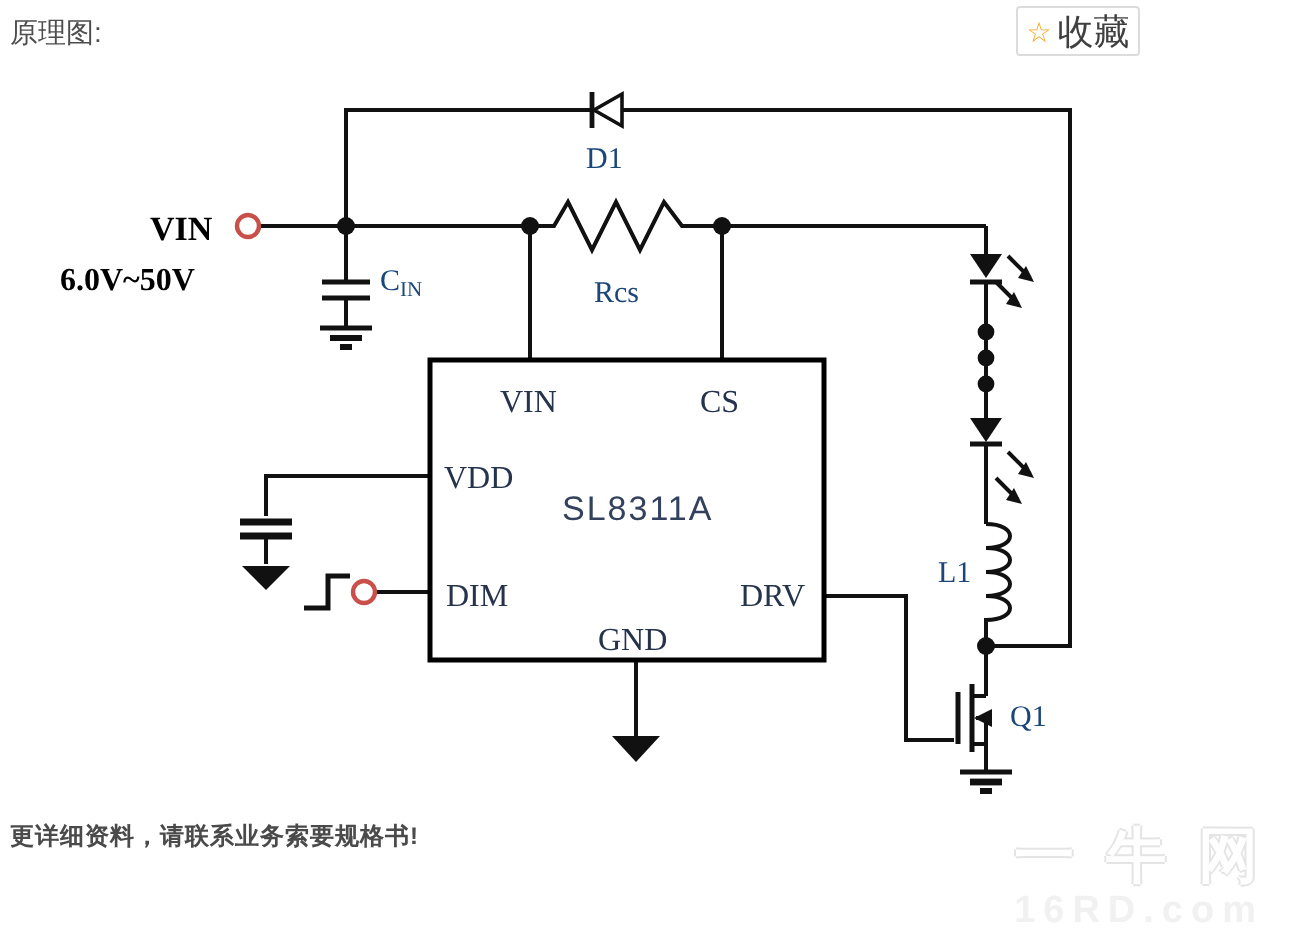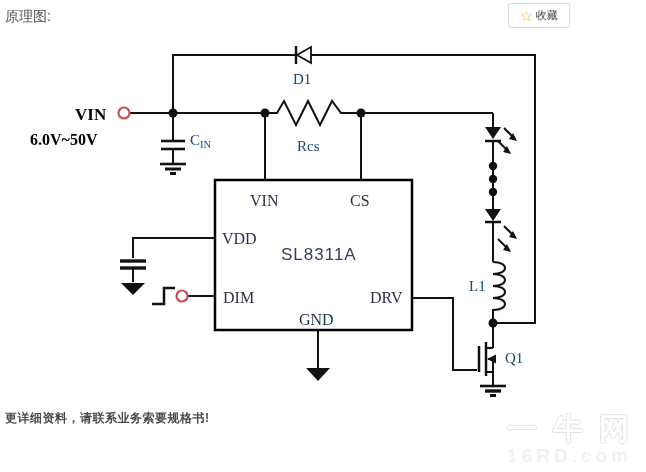--- a/index.html
+++ b/index.html
@@ -16,21 +16,21 @@
     font-size:14px;color:#4d4d4d;
   }
   .fav-btn{
     position:absolute;left:508px;top:3px;
     width:62px;height:25px;
     background:#fff;border:1px solid #dcdcdc;border-radius:2px;
     display:flex;align-items:center;justify-content:center;
     gap:3px;cursor:pointer;box-sizing:border-box;
   }
   .fav-star{font-size:14px;line-height:1;color:#f5a623;}
-  .fav-label{font-size:11px;color:#404040;}
+  .fav-label{font-size:18px;color:#404040;}
   .schematic{position:absolute;left:0;top:0;}
   .footer-note{
     position:absolute;left:5px;top:410px;
     font-size:12px;font-weight:bold;color:#4a4a4a;
     letter-spacing:0.5px;
   }
   .watermark{position:absolute;right:8px;top:414px;text-align:left;pointer-events:none;}
   .wm-name{
     font-size:30px;font-weight:bold;letter-spacing:16px;
     color:#ffffff;

